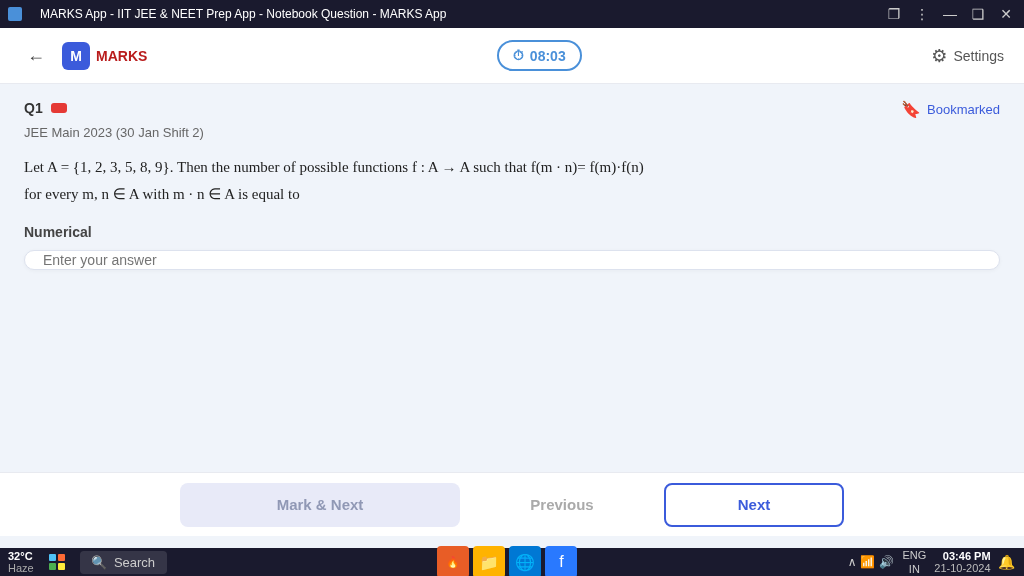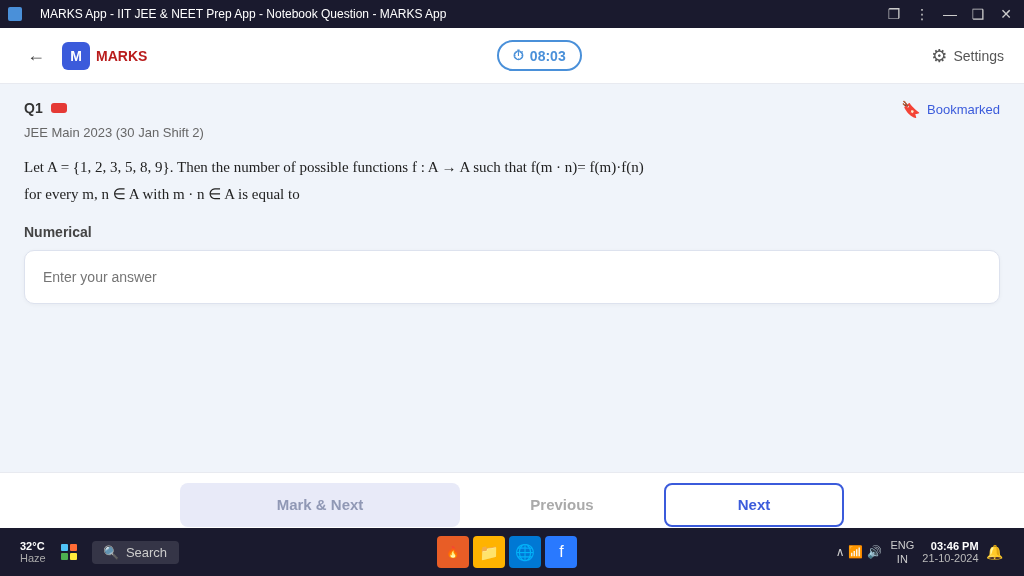--- a/index.html
+++ b/index.html
@@ -67,21 +67,21 @@
     .difficulty-dot { width: 16px; height: 10px; background: #e53935; border-radius: 3px; }
     .bookmark-btn { display: flex; align-items: center; gap: 6px; color: #3b5bdb; font-size: 13px; cursor: pointer; }
     .bookmark-icon { color: #3b5bdb; font-size: 16px; }
 
     .question-source { font-size: 13px; color: #666; margin-bottom: 14px; }
 
     .answer-type { font-size: 14px; font-weight: 600; color: #444; margin-bottom: 10px; }
 
     .answer-input {
       width: 100%; background: white; border: 1px solid #dde2ee;
-      border-radius: 10px; padding: 18px 18px; font-size: 14px; color: #999;
+      border-radius: 10px; padding: 1px 18px; font-size: 14px; color: #999;
       outline: none; box-shadow: 0 1px 4px rgba(0,0,0,0.04);
     }
 
     
     .bottom-nav {
       position: absolute;
       bottom: 40px;
       left: 0; right: 0;
       height: 64px;
       background: white;
@@ -99,26 +99,26 @@
       border: none;
     }
     .prev-btn { background: transparent; color: #aaa; }
     .mark-btn { background: #e8eaf8; color: #9098b5; flex: 1; max-width: 280px; }
     .next-btn { background: white; color: #3b5bdb; border: 2px solid #3b5bdb; min-width: 180px; text-align: right; }
 
     
     .taskbar {
       position: absolute;
       bottom: 0; left: 0; right: 0;
-      height: 48px;
+      height: 28px;
       background: #1a1a2e;
       display: flex;
       align-items: center;
       justify-content: space-between;
-      padding: 0 20px;
+      padding: 0 8px;
     }
     .taskbar-left { display: flex; align-items: center; gap: 8px; }
     .weather-info { color: white; font-size: 11px; }
     .weather-temp { font-weight: 600; }
     .weather-desc { color: #aaa; }
     .start-btn { width: 30px; height: 30px; display: flex; align-items: center; justify-content: center; cursor: pointer; }
     .start-icon { display: grid; grid-template-columns: 1fr 1fr; gap: 2px; width: 16px; height: 16px; }
     .start-square { background: #4fc3f7; border-radius: 1px; }
     .start-square:nth-child(2) { background: #ff6b35; }
     .start-square:nth-child(3) { background: #4caf50; }

